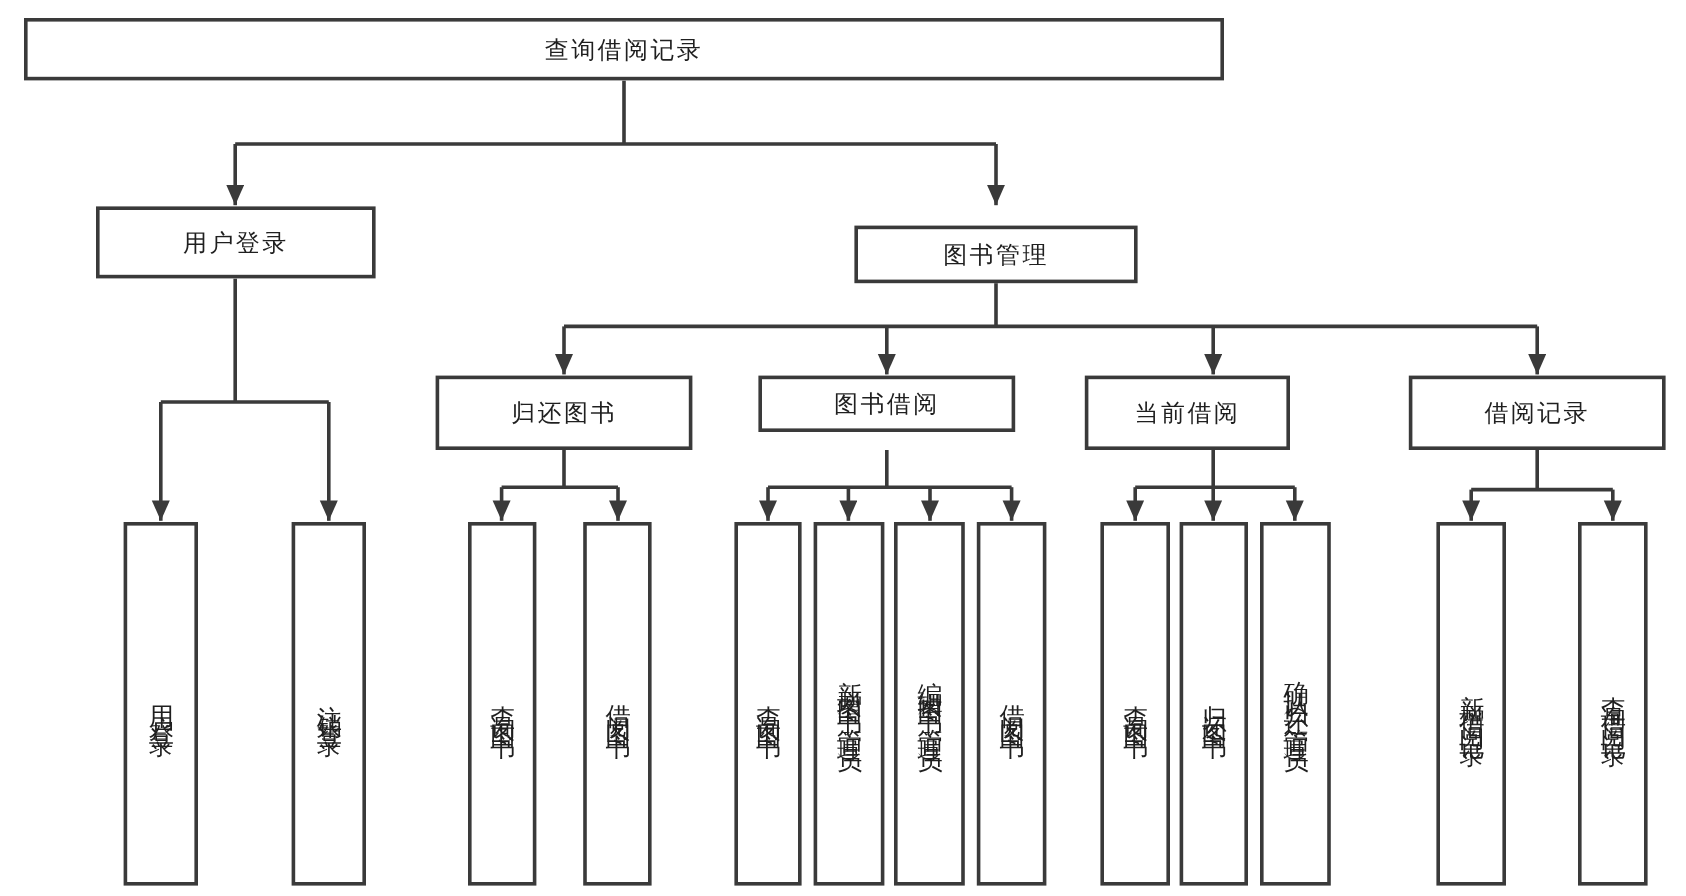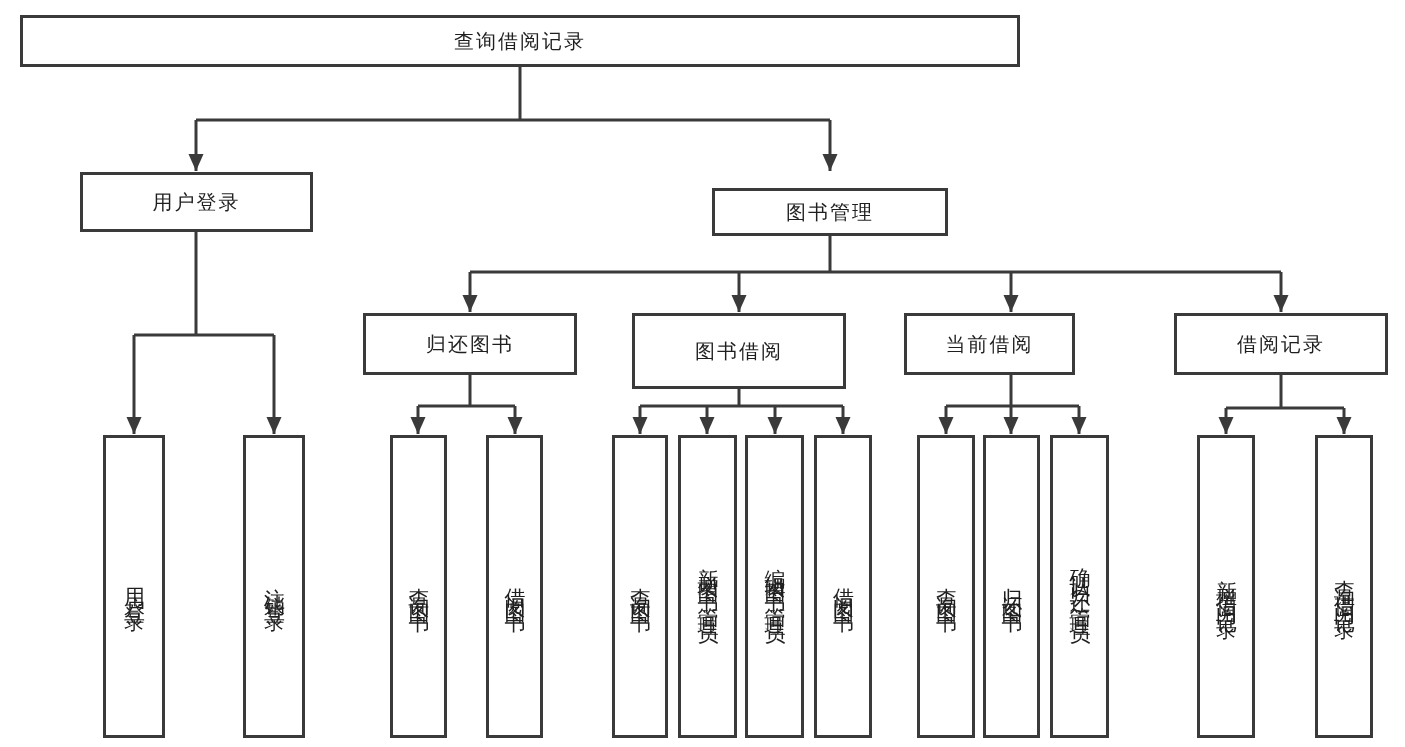--- a/index.html
+++ b/index.html
@@ -115,21 +115,21 @@
   <div class="node h" style="left:80px; top:172px; width:233px; height:60px;">
     <span>用户登录</span>
   </div>
   <div class="node h" style="left:712px; top:172px; width:236px; height:48px;margin-top:16px;">
     <span>图书管理</span>
   </div>
 
   <div class="node h" style="left:363px; top:313px; width:214px; height:62px;">
     <span>归还图书</span>
   </div>
-  <div class="node h" style="left:632px; top:313px; width:214px; height:76px;">
+  <div class="node h" style="left:632px; top:313px; width:214px; height:47px;">
     <span>图书借阅</span>
   </div>
   <div class="node h" style="left:904px; top:313px; width:171px; height:62px;">
     <span>当前借阅</span>
   </div>
   <div class="node h" style="left:1174px; top:313px; width:214px; height:62px;">
     <span>借阅记录</span>
   </div>
 
   <div class="node leaf" style="left:103px; width:62px;">

